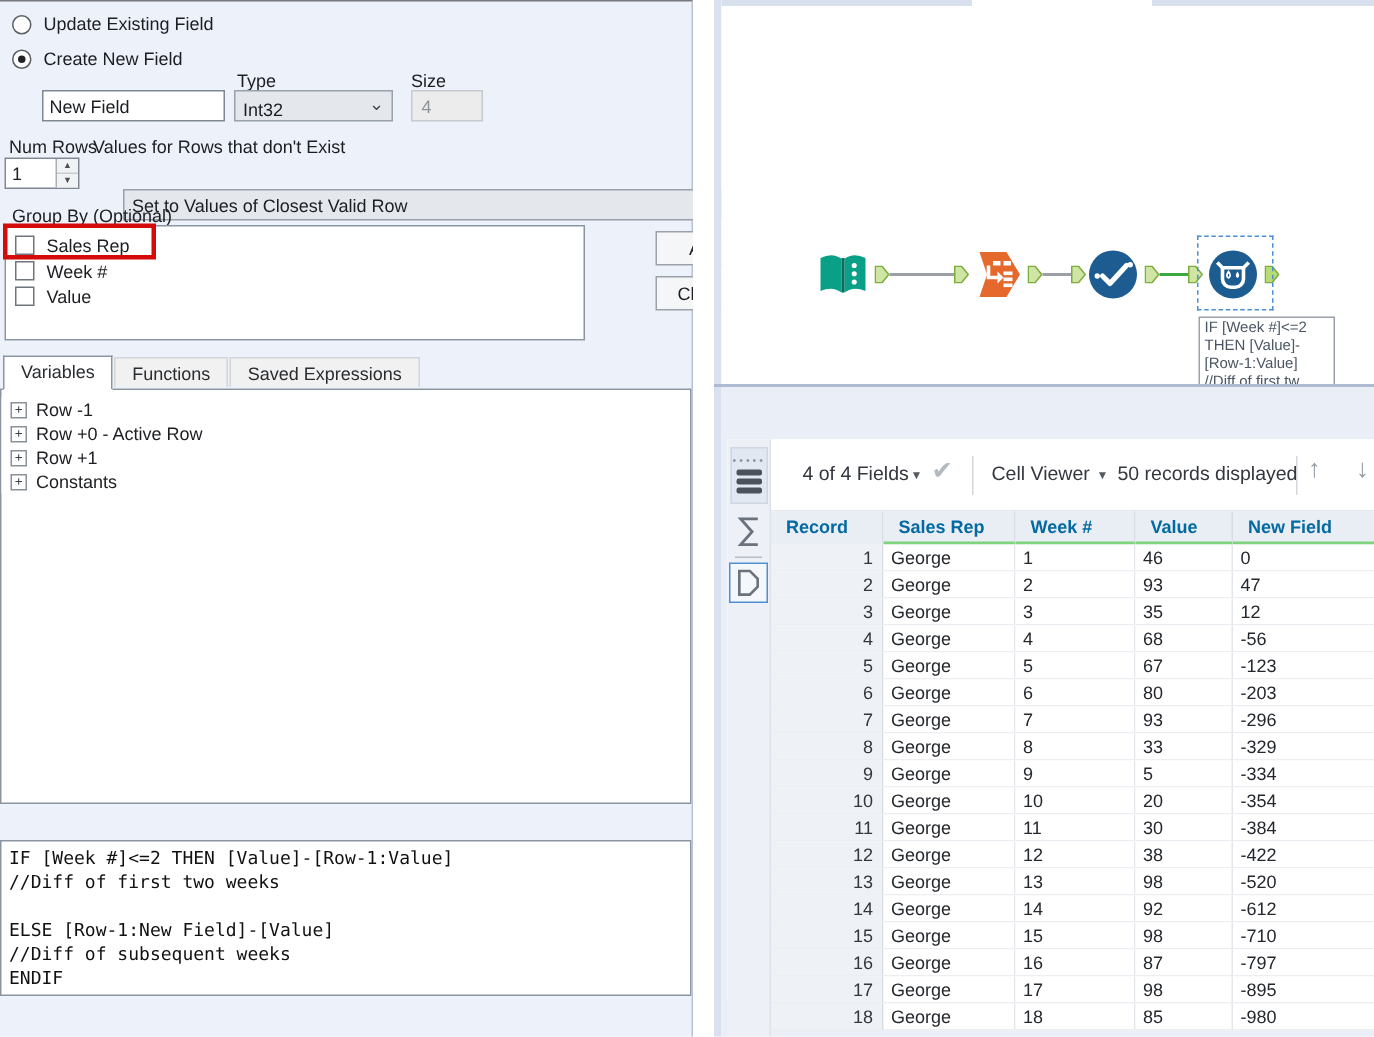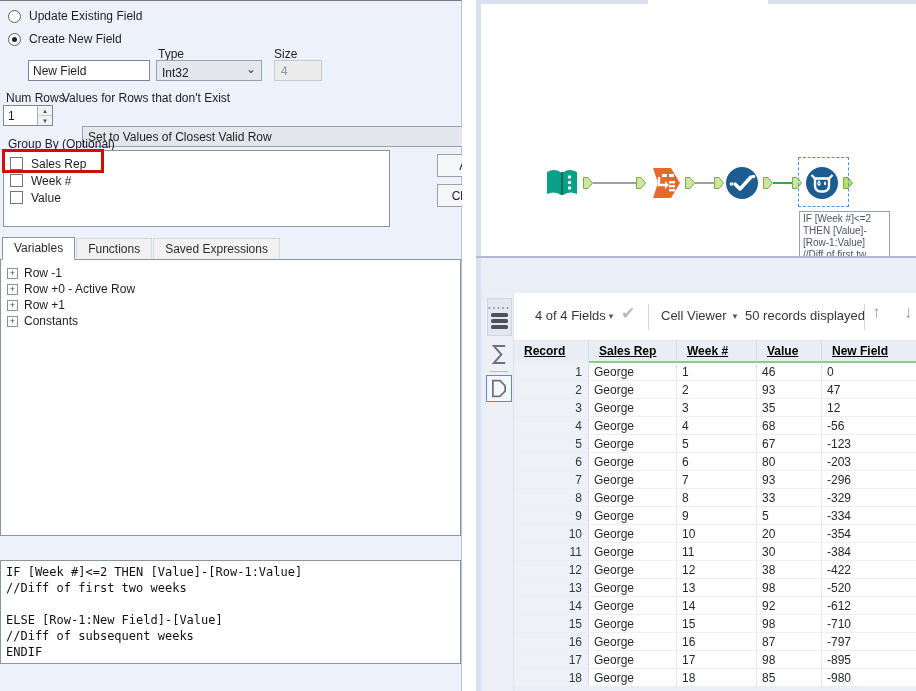--- a/index.html
+++ b/index.html
@@ -65,21 +65,21 @@
   #output-anchor-btn { left:1px; top:82px; width:26px; height:27px; border:1px solid #4f8fd0; background:#f4f8fd; display:flex; align-items:center; justify-content:center; }
   
   #results-toolbar { left:29px; top:0; width:402px; height:48px; background:#fff; border-bottom:1px solid #e3e6eb; }
   .tb-text { position:absolute; top:15px; font-size:13px; color:#33373d; white-space:nowrap; }
   .tb-caret { position:absolute; top:19px; font-size:8px; color:#555a61; }
   .tb-divider { position:absolute; top:11px; width:1px; height:26px; background:#d3d7dc; }
   .tb-arrow { position:absolute; top:10px; font-size:17px; color:#949aa3; }
   
   #grid { left:29px; top:48px; width:402px; height:350px; }
   .grid-row { display:grid; grid-template-columns:75px 88px 80px 65px 98px; }
-  .hcell { height:22px; background:#e9edf4; display:flex; align-items:center; padding-left:10px; font-weight:bold; color:#000000; border-right:1px solid #d7dbe2; border-bottom:2px solid #7ed47c;text-decoration:underline; }
+  .hcell { height:22px; background:#e9edf4; display:flex; align-items:center; padding-left:10px; font-weight:bold; color:#0369a1; border-right:1px solid #d7dbe2; border-bottom:2px solid #7ed47c; }
   .hcell.no-underline { border-bottom:2px solid #e9edf4; }
   .cell { height:18px; display:flex; align-items:center; border-right:1px solid #e3e6eb; border-bottom:1px solid #eceef2; padding-left:5px; background:#fff; color:#24282d; }
   .cell.recnum { background:#eef1f6; justify-content:flex-end; padding-right:6px; padding-left:0; border-right:1px solid #d7dbe2; color:#33373d; }
 </style>
 </head>
 <body>
 
 <div id="config-panel" class="abs">
 
   <div class="radio-row abs" style="left:8px; top:8px;text-align:right;">

